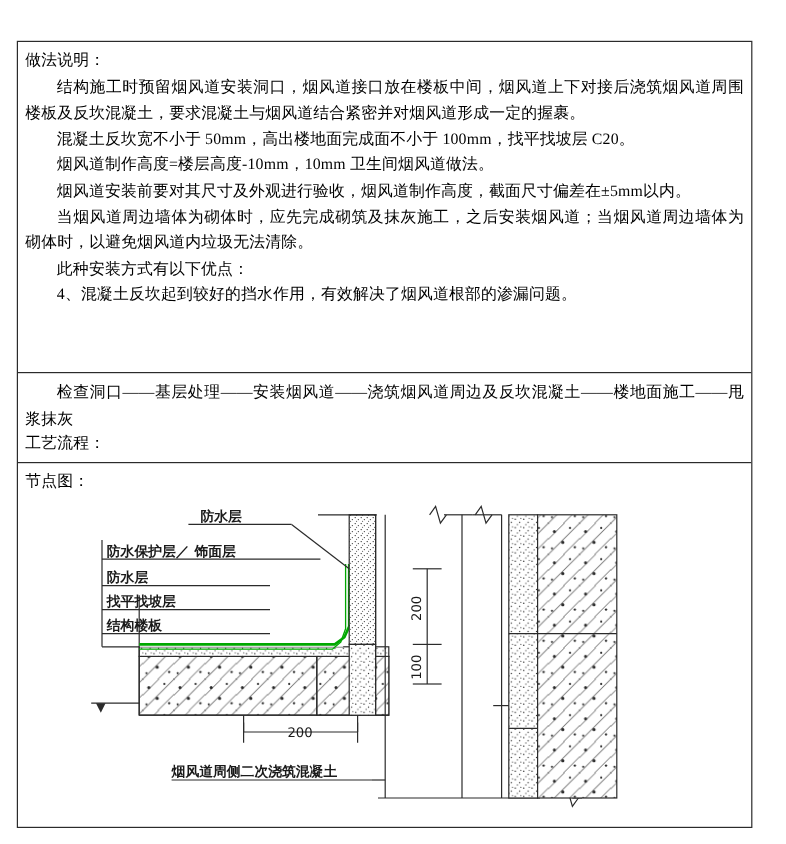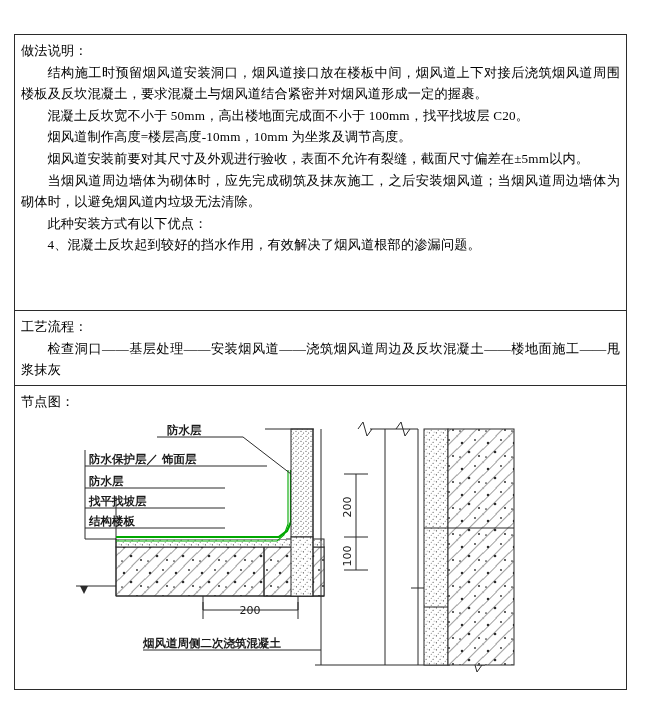--- a/index.html
+++ b/index.html
@@ -73,30 +73,30 @@
 <body>
 
 <div id="page-title">6.1 厨房、卫生间烟风道做法（1）</div>
 
 <div id="doc-table">
 
   <div class="trow" id="row-method">
     <p class="ptext">做法说明：</p>
     <p class="ptext indent">结构施工时预留烟风道安装洞口，烟风道接口放在楼板中间，烟风道上下对接后浇筑烟风道周围楼板及反坎混凝土，要求混凝土与烟风道结合紧密并对烟风道形成一定的握裹。</p>
     <p class="ptext indent">混凝土反坎宽不小于 50mm，高出楼地面完成面不小于 100mm，找平找坡层 C20。</p>
-    <p class="ptext indent">烟风道制作高度=楼层高度-10mm，10mm 为坐浆及调节高度。</p>
-    <p class="ptext indent">烟风道安装前要对其尺寸及外观进行验收，表面不允许有裂缝，截面尺寸偏差在±5mm以内。</p>
+    <p class="ptext indent">烟风道制作高度=楼层高度-10mm，10mm 卫生间烟风道做法。</p>
+    <p class="ptext indent">烟风道安装前要对其尺寸及外观进行验收，烟风道制作高度，截面尺寸偏差在±5mm以内。</p>
     <p class="ptext indent">当烟风道周边墙体为砌体时，应先完成砌筑及抹灰施工，之后安装烟风道；当烟风道周边墙体为砌体时，以避免烟风道内垃圾无法清除。</p>
     <p class="ptext indent">此种安装方式有以下优点：</p>
     <p class="ptext indent">4、混凝土反坎起到较好的挡水作用，有效解决了烟风道根部的渗漏问题。</p>
   </div>
 
   <div class="trow" id="row-process">
+    <p class="ptext indent">检查洞口——基层处理——安装烟风道——浇筑烟风道周边及反坎混凝土——楼地面施工——甩浆抹灰</p>
     <p class="ptext">工艺流程：</p>
-    <p class="ptext indent">检查洞口——基层处理——安装烟风道——浇筑烟风道周边及反坎混凝土——楼地面施工——甩浆抹灰</p>
   </div>
 
   <div class="trow" id="row-node">
     <p class="ptext">节点图：</p>
 
     <div id="node-diagram">
       <svg width="601" height="275" viewBox="0 0 601 275" xmlns="http://www.w3.org/2000/svg">
         <defs>
 
           <pattern id="hatch" width="9" height="9" patternUnits="userSpaceOnUse" patternTransform="rotate(45)">

